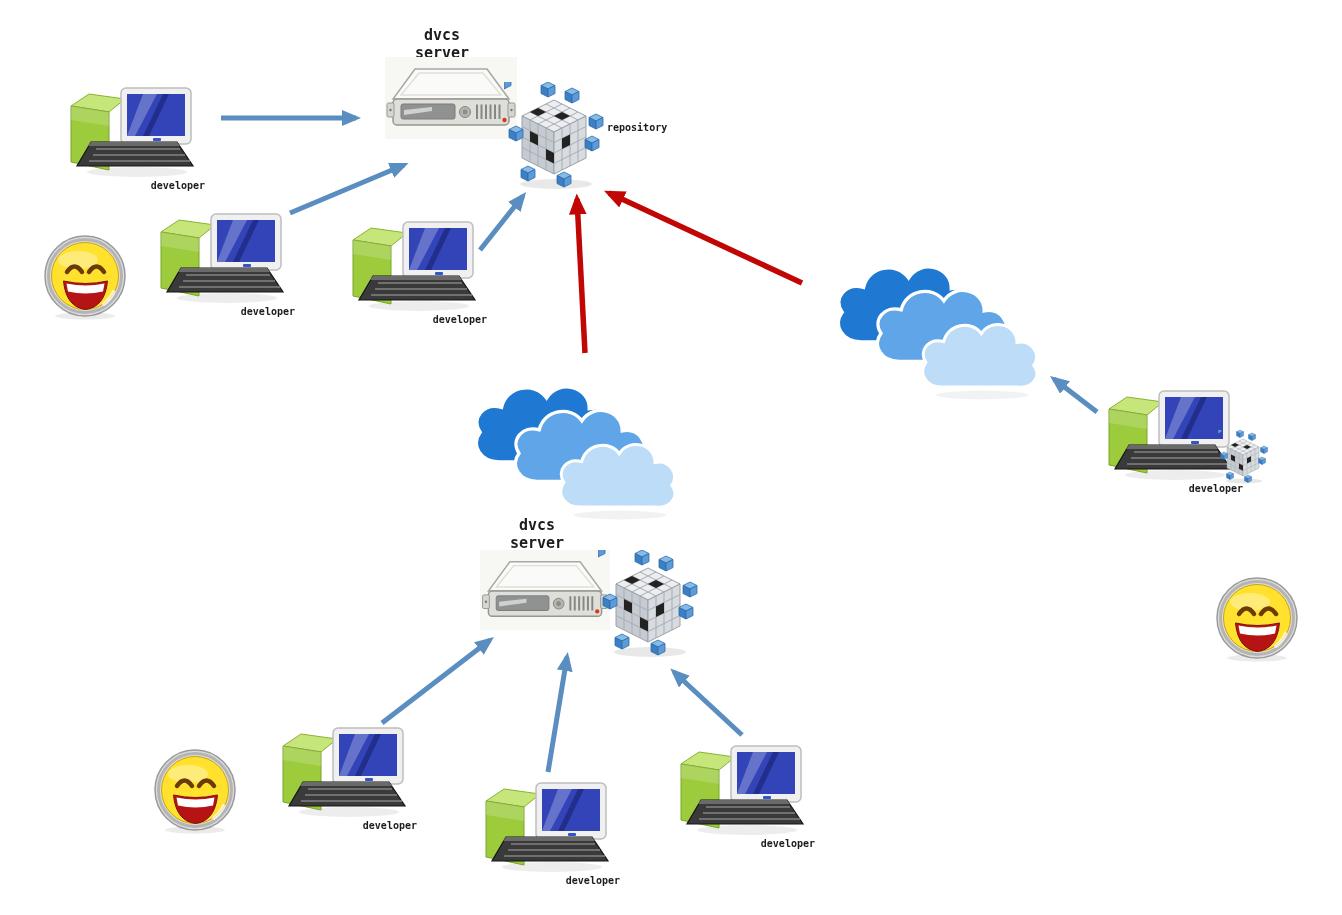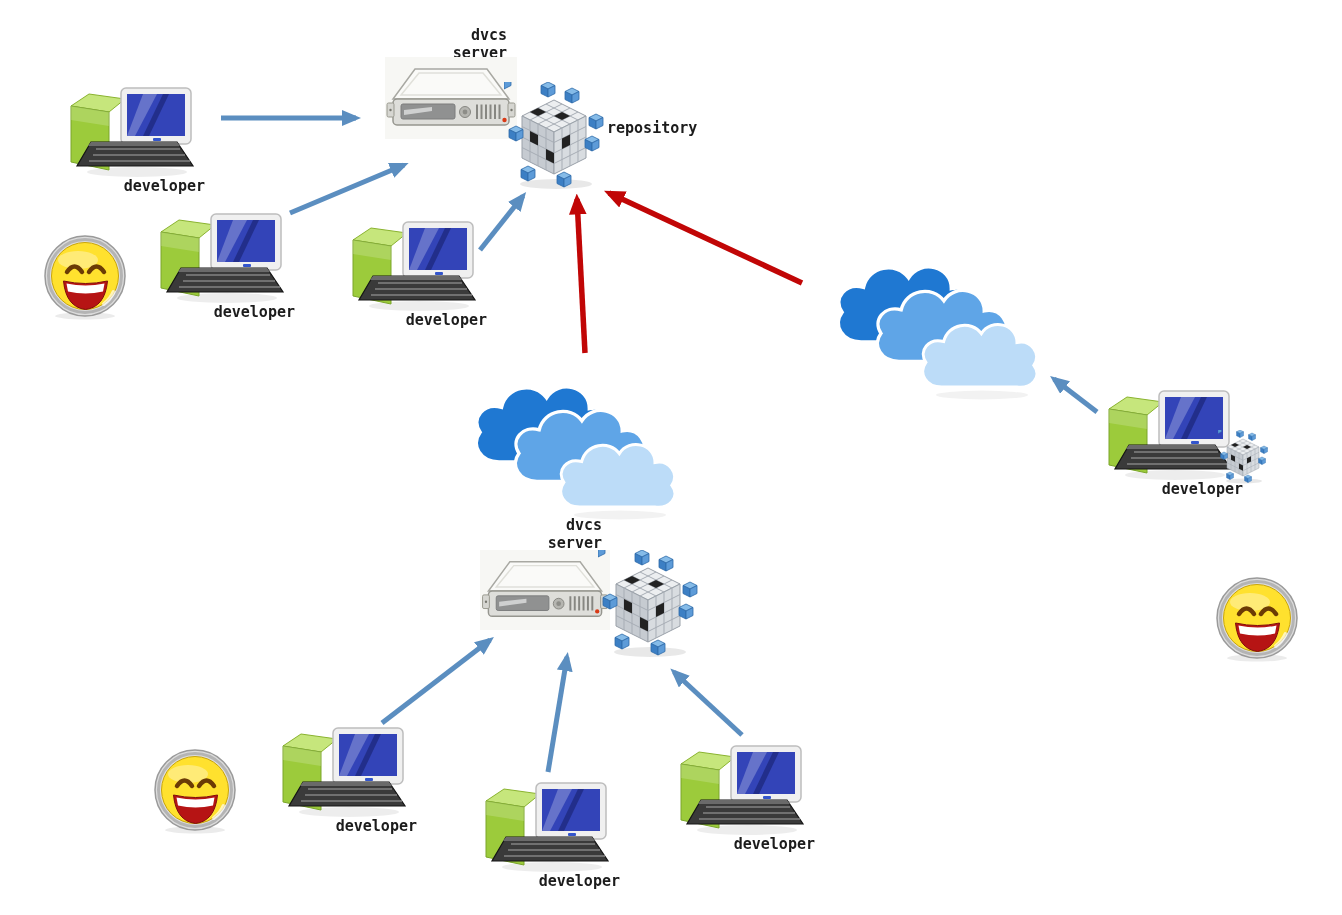--- a/index.html
+++ b/index.html
@@ -1,22 +1,22 @@
 <!DOCTYPE html>
 <html style="--arrow-blue: #5b8ec0; --arrow-red: #c10606; --label-text: #1c1c1c; --box-green: #9ccb3b; --screen-blue: #3344b8; --cloud-dark: #1f78d2; --cloud-mid: #5fa5e7; --cloud-light: #bcdcf8; --smiley-yellow: #ffe12e;"><head>
 <meta charset="utf-8">
 <style>
   html,body{margin:0;padding:0;background:#fff;}
   .stage{position:relative;width:1342px;height:915px;background:#fff;overflow:hidden;
          font-family:"DejaVu Sans Mono","Liberation Mono",monospace;}
   .node{position:absolute;}
   .dev{width:145px;text-align:right;}
   .dev svg{display:block;margin:0 auto;}
-  .lbl{font-weight:bold;font-size:15px;line-height:16px;color:var(--label-text);}
-  .srv-label{position:absolute;width:130px;text-align:right;font-weight:bold;font-size:15px;
+  .lbl{font-weight:bold;font-size:10px;line-height:16px;color:var(--label-text);}
+  .srv-label{position:absolute;width:130px;text-align:center;font-weight:bold;font-size:15px;
              line-height:18px;color:var(--label-text);}
   .panel{position:absolute;background:#f7f7f4;}
   .panel svg{display:block;}
   .arrows{position:absolute;left:0;top:0;pointer-events:none;}
   .arrow-blue{stroke:var(--arrow-blue);}
   .arrow-red{stroke:var(--arrow-red);}
   .fill-blue{fill:var(--arrow-blue);}
   .fill-red{fill:var(--arrow-red);}
   .box-front{fill:var(--box-green);}
   .screen{fill:var(--screen-blue);}

